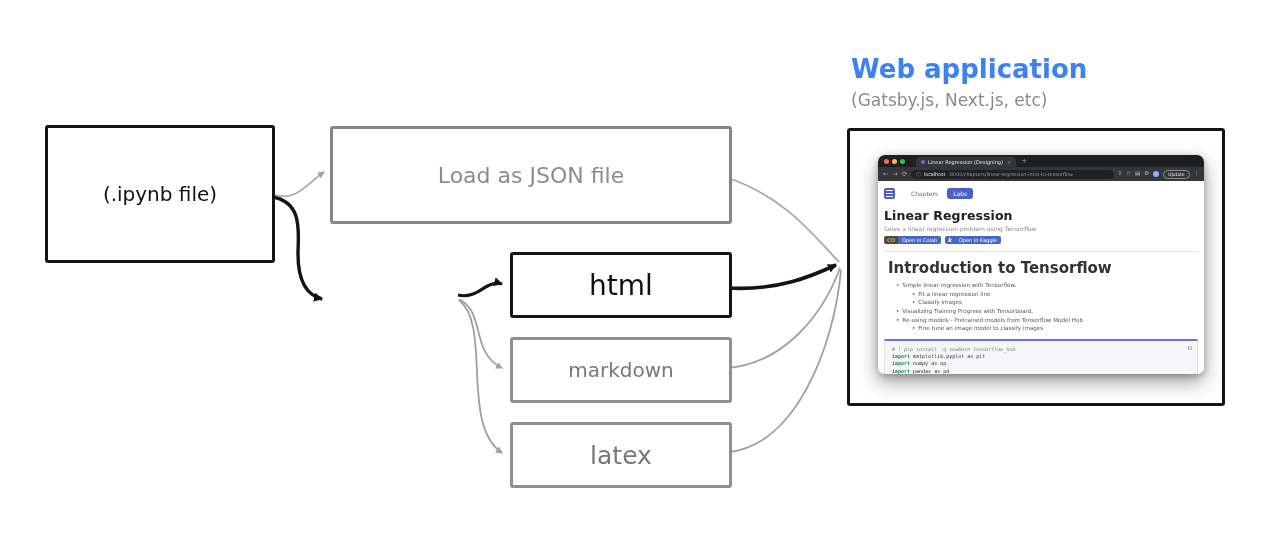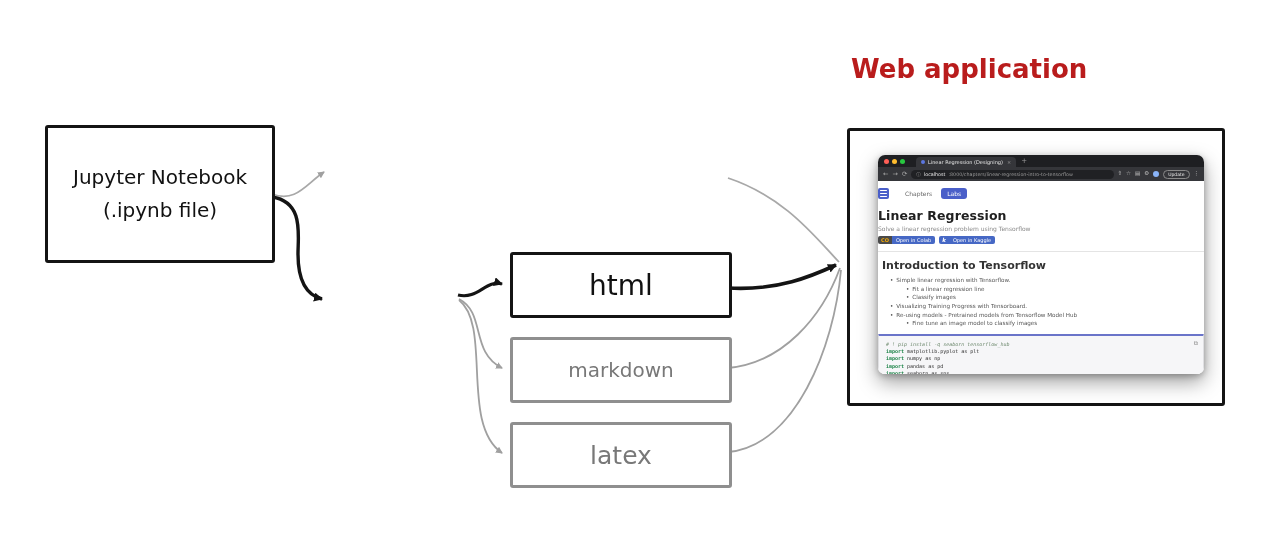--- a/index.html
+++ b/index.html
@@ -12,21 +12,21 @@
   .dbox.gray{border:3px solid #858585;color:#8c8c8c;}
   .dbox.gray2{border:3px solid #8f8f8f;color:#787878;}
   #box-jupyter{left:45px;top:125px;width:224px;height:132px;font-size:20px;line-height:1.65;color:#111;}
   #box-json{left:330px;top:126px;width:396px;height:92px;font-size:22px;}
   #box-nbconvert{left:330px;top:253px;width:126px;height:86px;font-size:20px;}
   #box-html{left:510px;top:252px;width:216px;height:60px;font-size:28px;}
   #box-markdown{left:510px;top:337px;width:216px;height:60px;font-size:20px;}
   #box-latex{left:510px;top:422px;width:216px;height:60px;font-size:25px;}
   #box-webapp{left:847px;top:128px;width:372px;height:272px;border:3px solid #141414;
               position:absolute;background:#fff;z-index:2;border-radius:3px;}
-  #webapp-title{position:absolute;left:851px;top:54px;font-size:26px;font-weight:bold;color:#b91c1c;z-index:2;}
+  #webapp-title{position:absolute;left:851px;top:54px;font-size:26px;font-weight:bold;color:#3b82f6;z-index:2;}
   #webapp-subtitle{position:absolute;left:851px;top:90px;font-size:17px;color:#8a8a8a;z-index:2;}
   
   #arrows{position:absolute;left:0;top:0;z-index:1;}
   
   #browser{position:absolute;left:878px;top:155px;width:326px;height:219px;z-index:3;
            border-radius:7px;overflow:hidden;box-shadow:0 8px 20px rgba(0,0,0,.38), 0 2px 6px rgba(0,0,0,.25);
            display:flex;flex-direction:column;background:#fff;}
   #tabbar{height:12px;background:#1e1f22;display:flex;align-items:center;padding:0 6px;flex:0 0 auto;}
   .tl{width:5px;height:5px;border-radius:50%;margin-right:3px;}
   .tl.red{background:#ff5f57}.tl.yellow{background:#febc2e}.tl.green{background:#28c840}
@@ -40,36 +40,36 @@
   .navic{color:#aeaeae;font-size:6.5px;line-height:1;}
   #urlbar{flex:1;background:#202124;border-radius:7px;height:9px;display:flex;align-items:center;
           padding:0 5px;gap:3px;overflow:hidden;}
   #urlbar .info{color:#9a9a9a;font-size:4.5px;}
   #urlbar .host{color:#e8e8e8;font-size:4.8px;white-space:nowrap;}
   #urlbar .path{color:#9a9a9a;font-size:4.8px;white-space:nowrap;overflow:hidden;text-overflow:ellipsis;}
   .ric{color:#c3c3c3;font-size:5.5px;line-height:1;}
   #avatar{width:6px;height:6px;border-radius:50%;background:#8ab4f8;flex:0 0 auto;}
   #update-btn{border:1px solid #8a8a8a;border-radius:6px;color:#e8e8e8;font-size:4.5px;
               padding:1px 4px;white-space:nowrap;}
-  #content{flex:1;background:#ffffff;padding:7px 0;overflow:hidden;}
+  #content{flex:1;background:#ffffff;padding:7px 6px;overflow:hidden;}
   #site-header{display:flex;align-items:center;}
   #logo{width:11px;height:11px;border-radius:2px;background:#4a5fc9;display:flex;flex-direction:column;
         justify-content:center;gap:1.5px;padding:0 2px;box-sizing:border-box;}
   #logo i{display:block;height:1.5px;background:#fff;border-radius:1px;}
   #nav-chapters{font-size:6px;color:#666;margin-left:16px;}
   #nav-labs{font-size:6px;color:#fff;background:#4a5fc9;border-radius:3px;padding:2px 6px;margin-left:9px;}
   #page-h1{font-size:12.5px;font-weight:bold;color:#202020;margin-top:9px;letter-spacing:.1px;}
   #page-sub{font-size:6px;color:#8a8a8a;margin-top:2px;}
   #badges{display:flex;gap:4px;margin-top:4px;}
   .badge{display:inline-flex;align-items:stretch;border-radius:2px;overflow:hidden;height:8px;}
   .badge .seg-dark{background:#4a4a4a;color:#f9ab00;font-size:5px;display:flex;align-items:center;padding:0 3px;font-weight:bold;}
   .badge .seg-blue{background:#4668c5;color:#fff;font-size:5px;display:flex;align-items:center;padding:0 4px;}
   .badge .seg-k{background:#4668c5;color:#fff;font-size:5.5px;display:flex;align-items:center;padding:0 3px;font-weight:bold;font-style:italic;}
   #rule{border-top:1px solid #e4e4e4;margin-top:7px;}
-  #section-h2{font-size:11px;font-weight:bold;color:#333;margin-top:7px;margin-left:4px;}
+  #section-h2{font-size:15px;font-weight:bold;color:#333;margin-top:7px;margin-left:4px;}
   #bullets{margin-top:4px;}
   .bullet{display:flex;font-size:5.6px;color:#555;line-height:1.55;}
   .bullet .dot{margin-right:3px;color:#555;}
   .bullet.lvl0{margin-left:12px;}
   .bullet.lvl1{margin-left:28px;}
   #codeblock{margin-top:6px;background:#f6f6f8;border:1px solid #dfdfe2;border-top:2.5px solid #6a74c9;
              border-radius:1px;padding:5px 7px;position:relative;}
   .code-line{font-family:"DejaVu Sans Mono",monospace;font-size:5px;line-height:1.45;min-height:7px;
              white-space:pre;color:#2a2a2a;}
   .code-line .kw{color:#1e8449;font-weight:bold;}
@@ -96,40 +96,43 @@
     <path d="M 459 299 C 486 313, 470 352, 502 368" fill="none" stroke="#a0a0a0" stroke-width="1.8" marker-end="url(#ah-gray)"></path>
     <path d="M 459 300 C 492 326, 460 424, 502 453" fill="none" stroke="#a0a0a0" stroke-width="1.8" marker-end="url(#ah-gray)"></path>
     <path d="M 728 178 C 785 197, 815 237, 839 262" fill="none" stroke="#a8a8a8" stroke-width="1.8"></path>
     <path d="M 728 368 C 783 363, 822 317, 840 268" fill="none" stroke="#a0a0a0" stroke-width="1.8"></path>
     <path d="M 728 452 C 795 446, 834 348, 841 270" fill="none" stroke="#a0a0a0" stroke-width="1.8"></path>
     <path d="M 728 288 C 778 291, 812 276, 836 265" fill="none" stroke="#141414" stroke-width="3.6" marker-end="url(#ah-black)"></path>
   </svg>
 
   <div class="dbox black" id="box-jupyter">
     <div>
-      <div>Jupyter Notebook</div>
       <div>(.ipynb file)</div>
     </div>
   </div>
 
+  <div class="dbox gray" id="box-json">
+    <span>Load as JSON file</span>
+  </div>
 
 
   <div class="dbox black" id="box-html">
     <span>html</span>
   </div>
 
   <div class="dbox gray2" id="box-markdown">
     <span>markdown</span>
   </div>
 
   <div class="dbox gray2" id="box-latex">
     <span>latex</span>
   </div>
 
   <div id="webapp-title">Web application</div>
+  <div id="webapp-subtitle">(Gatsby.js, Next.js, etc)</div>
 
   <div id="box-webapp"></div>
 
   <div id="browser">
     <div id="tabbar">
       <span class="tl red"></span>
       <span class="tl yellow"></span>
       <span class="tl green"></span>
       <div id="tab">
         <span class="fav"></span>

